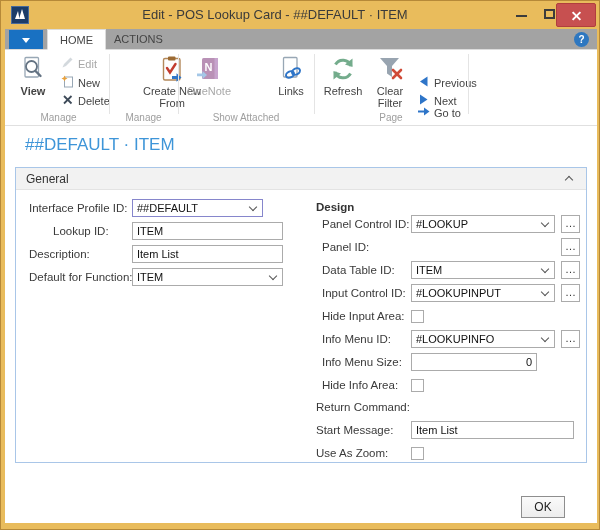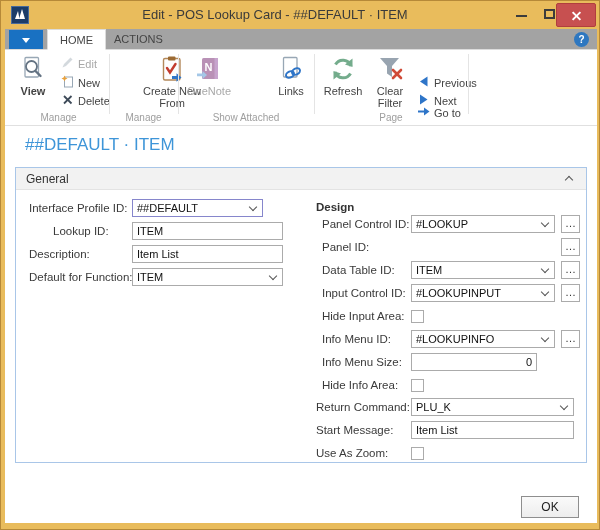--- a/index.html
+++ b/index.html
@@ -53,21 +53,21 @@
   .fheading { position:absolute; font-size:11.5px; font-weight:bold; color:#333; height:17px; line-height:17px; }
   .fin { position:absolute; height:18px; border:1px solid #ABABAB; background:#fff; font-size:11px; font-family:inherit; color:#111; padding:0 4px; }
   input.fin { outline:none; }
   .dd { position:absolute; height:18px; border:1px solid #ABABAB; background:#fff; font-size:11px; color:#111; line-height:16px; padding:0 18px 0 4px; white-space:nowrap; overflow:hidden; }
   .dd .cv { position:absolute; right:6px; top:4px; }
   .dd.focused { border-color:#8686CC; }
   .assist { position:absolute; width:19px; height:18px; border:1px solid #ABABAB; background:#fff; font-size:11px; color:#333; text-align:center; line-height:15px; }
   .cb { position:absolute; width:13px; height:13px; border:1px solid #ABABAB; background:#fff; }
   .num { text-align:right; }
 
-  .okbtn { position:absolute; left:516px; top:467px; width:58px; height:22px; background:linear-gradient(#FAFAFA,#EDEDED); border:1px solid #8E8E8E; font-size:12px; color:#222; text-align:center; line-height:20px; }
+  .okbtn { position:absolute; left:516px; top:467px; width:44px; height:22px; background:linear-gradient(#FAFAFA,#EDEDED); border:1px solid #8E8E8E; font-size:12px; color:#222; text-align:center; line-height:20px; }
 </style>
 </head>
 <body>
 
 <div class="window">
 
   <div class="titlebar">
     <div class="app-icon">
       <svg width="16" height="16" viewBox="0 0 16 16">
           <polygon points="3,12 6,4 7.5,12" fill="#fff"></polygon>
@@ -273,23 +273,20 @@
       </div>
       <div class="assist" style="left:545px;top:162px;">…</div>
 
       <div class="flabel" style="left:306px;top:186px;">Info Menu Size:</div>
       <input class="fin num" style="left: 395px; top: 185px; width: 126px;" value="0">
 
       <div class="flabel" style="left:306px;top:209px;">Hide Info Area:</div>
       <span class="cb" style="left:395px;top:211px;"></span>
 
       <div class="flabel" style="left:300px;top:231px;">Return Command:</div>
-      <div class="dd" style="left:395px;top:230px;width:163px;">
-        <span>PLU_K</span><span class="cv chev down"></span>
-      </div>
 
       <div class="flabel" style="left:300px;top:254px;">Start Message:</div>
       <input class="fin" style="left: 395px; top: 253px; width: 163px;" value="Item List">
 
       <div class="flabel" style="left:300px;top:277px;">Use As Zoom:</div>
       <span class="cb" style="left:395px;top:279px;"></span>
     </div>
 
     <div class="okbtn">OK</div>
   </div>

